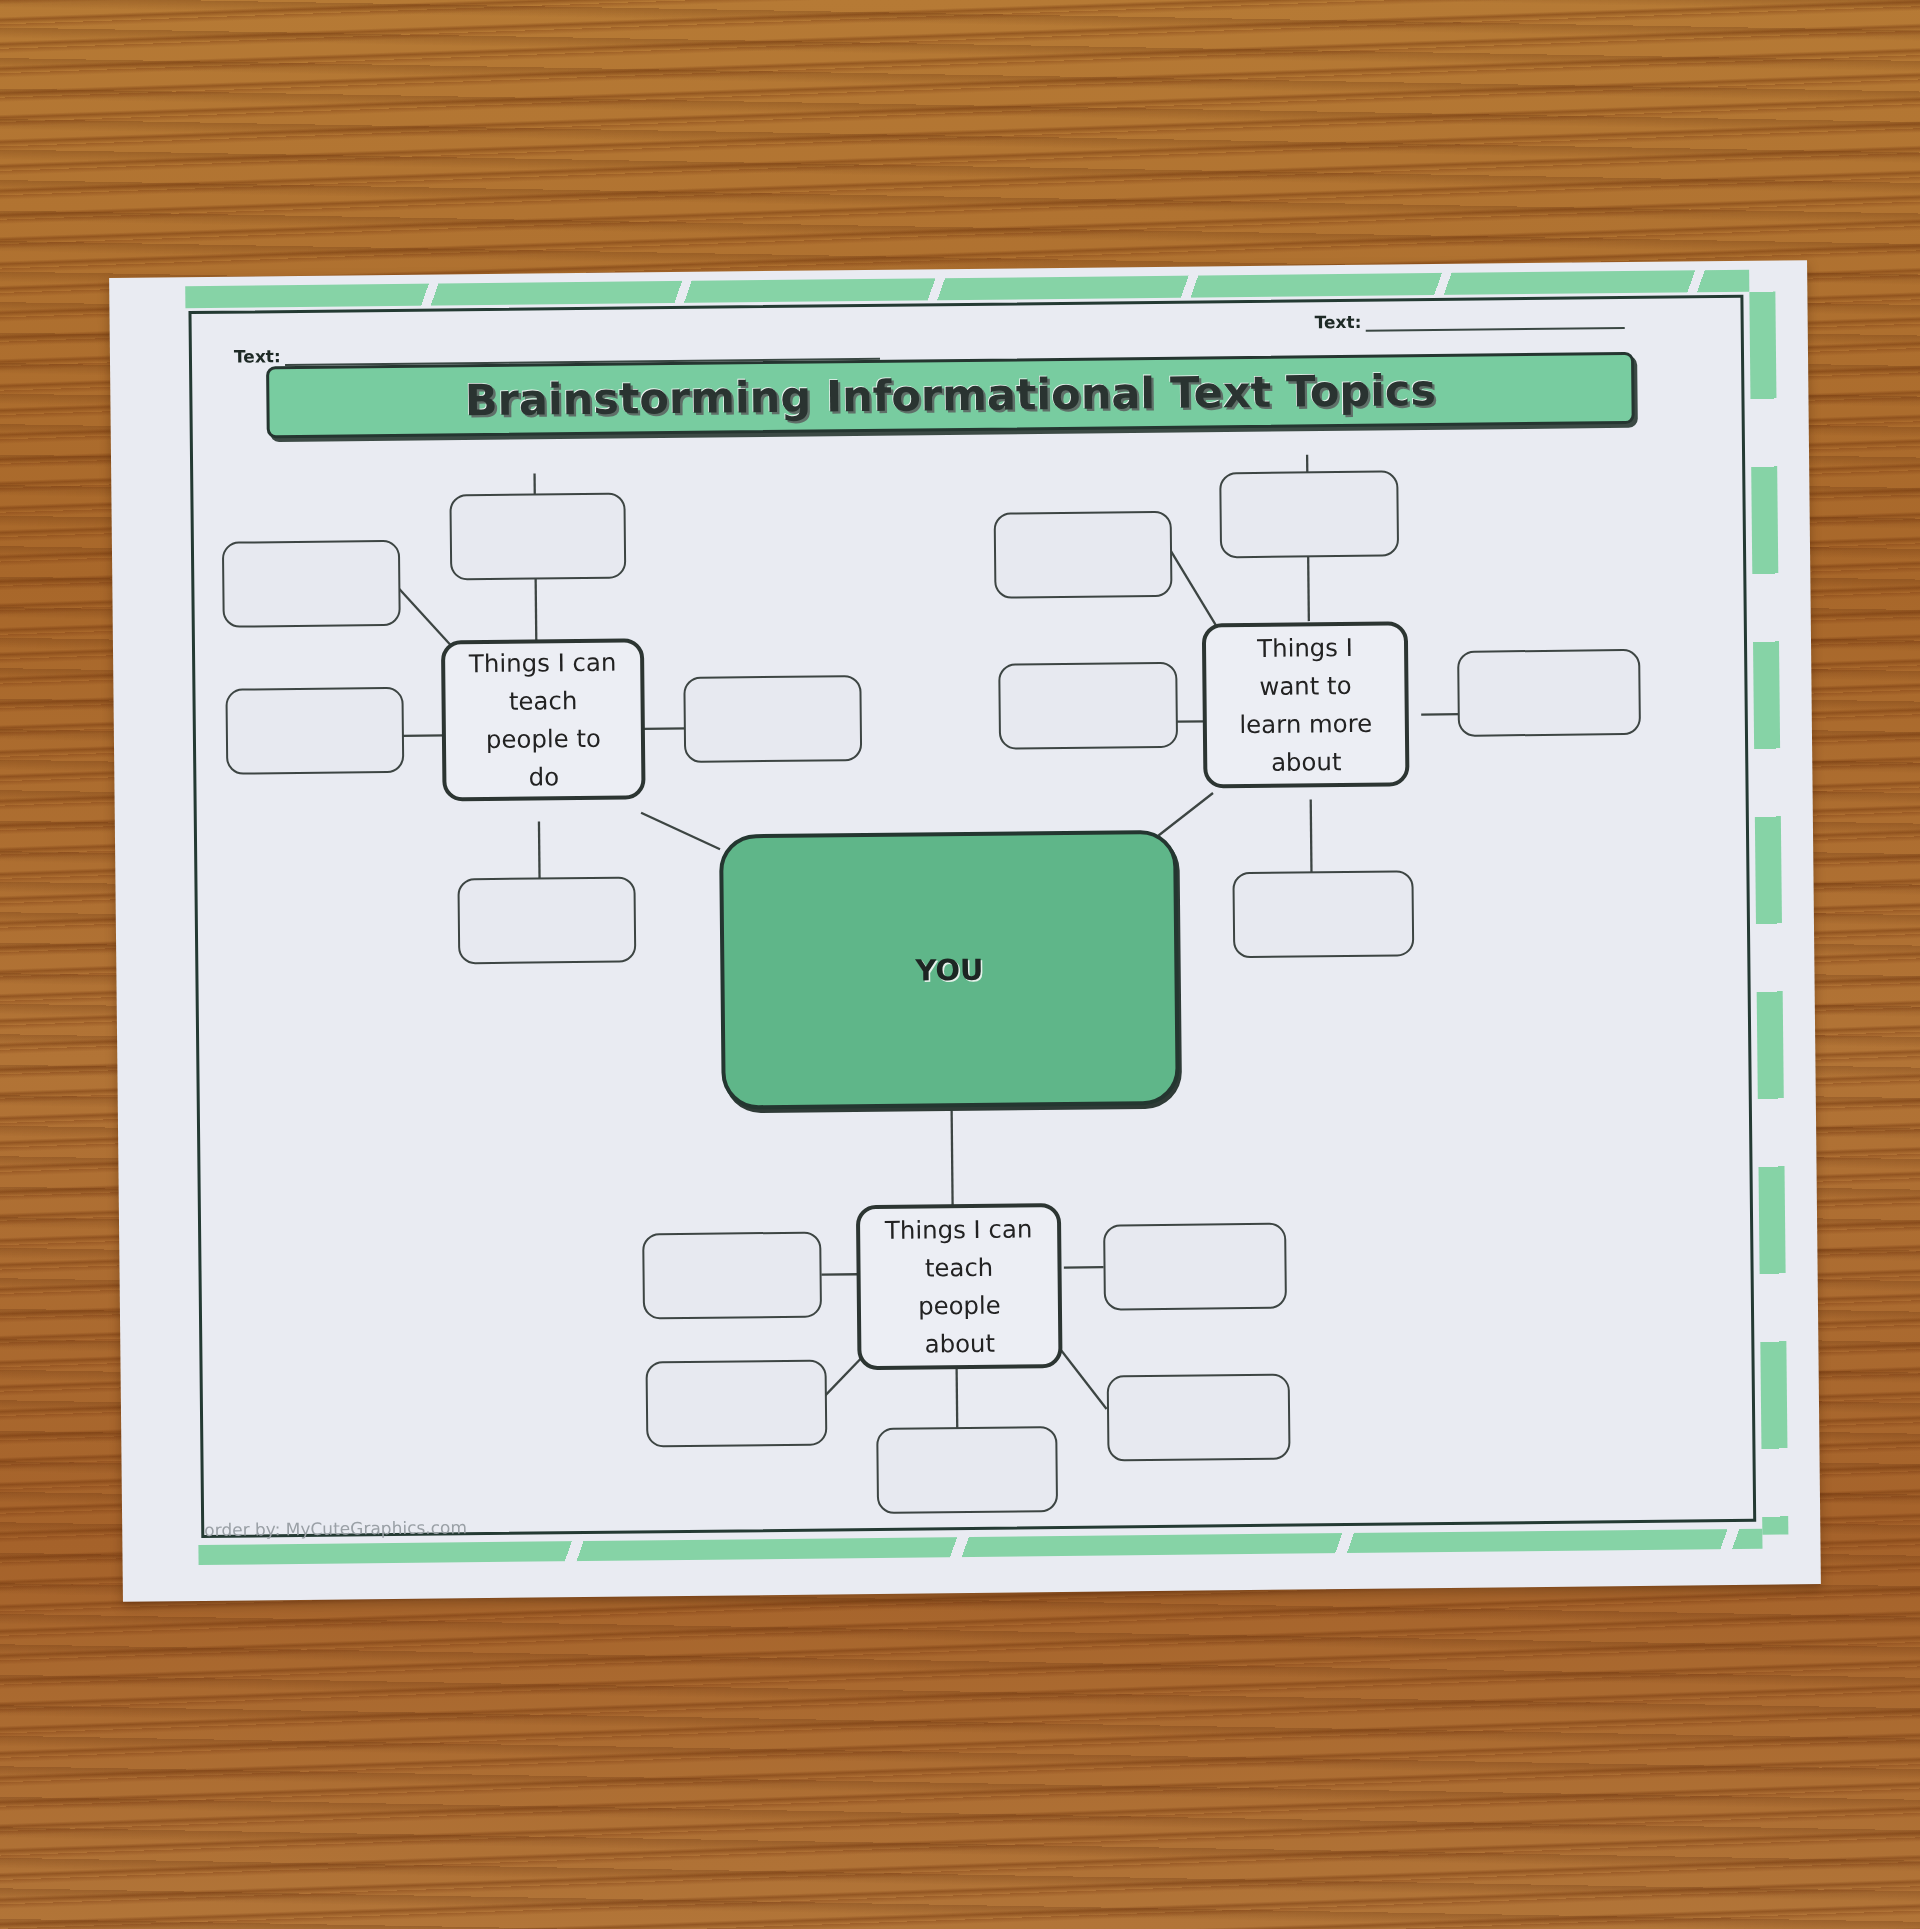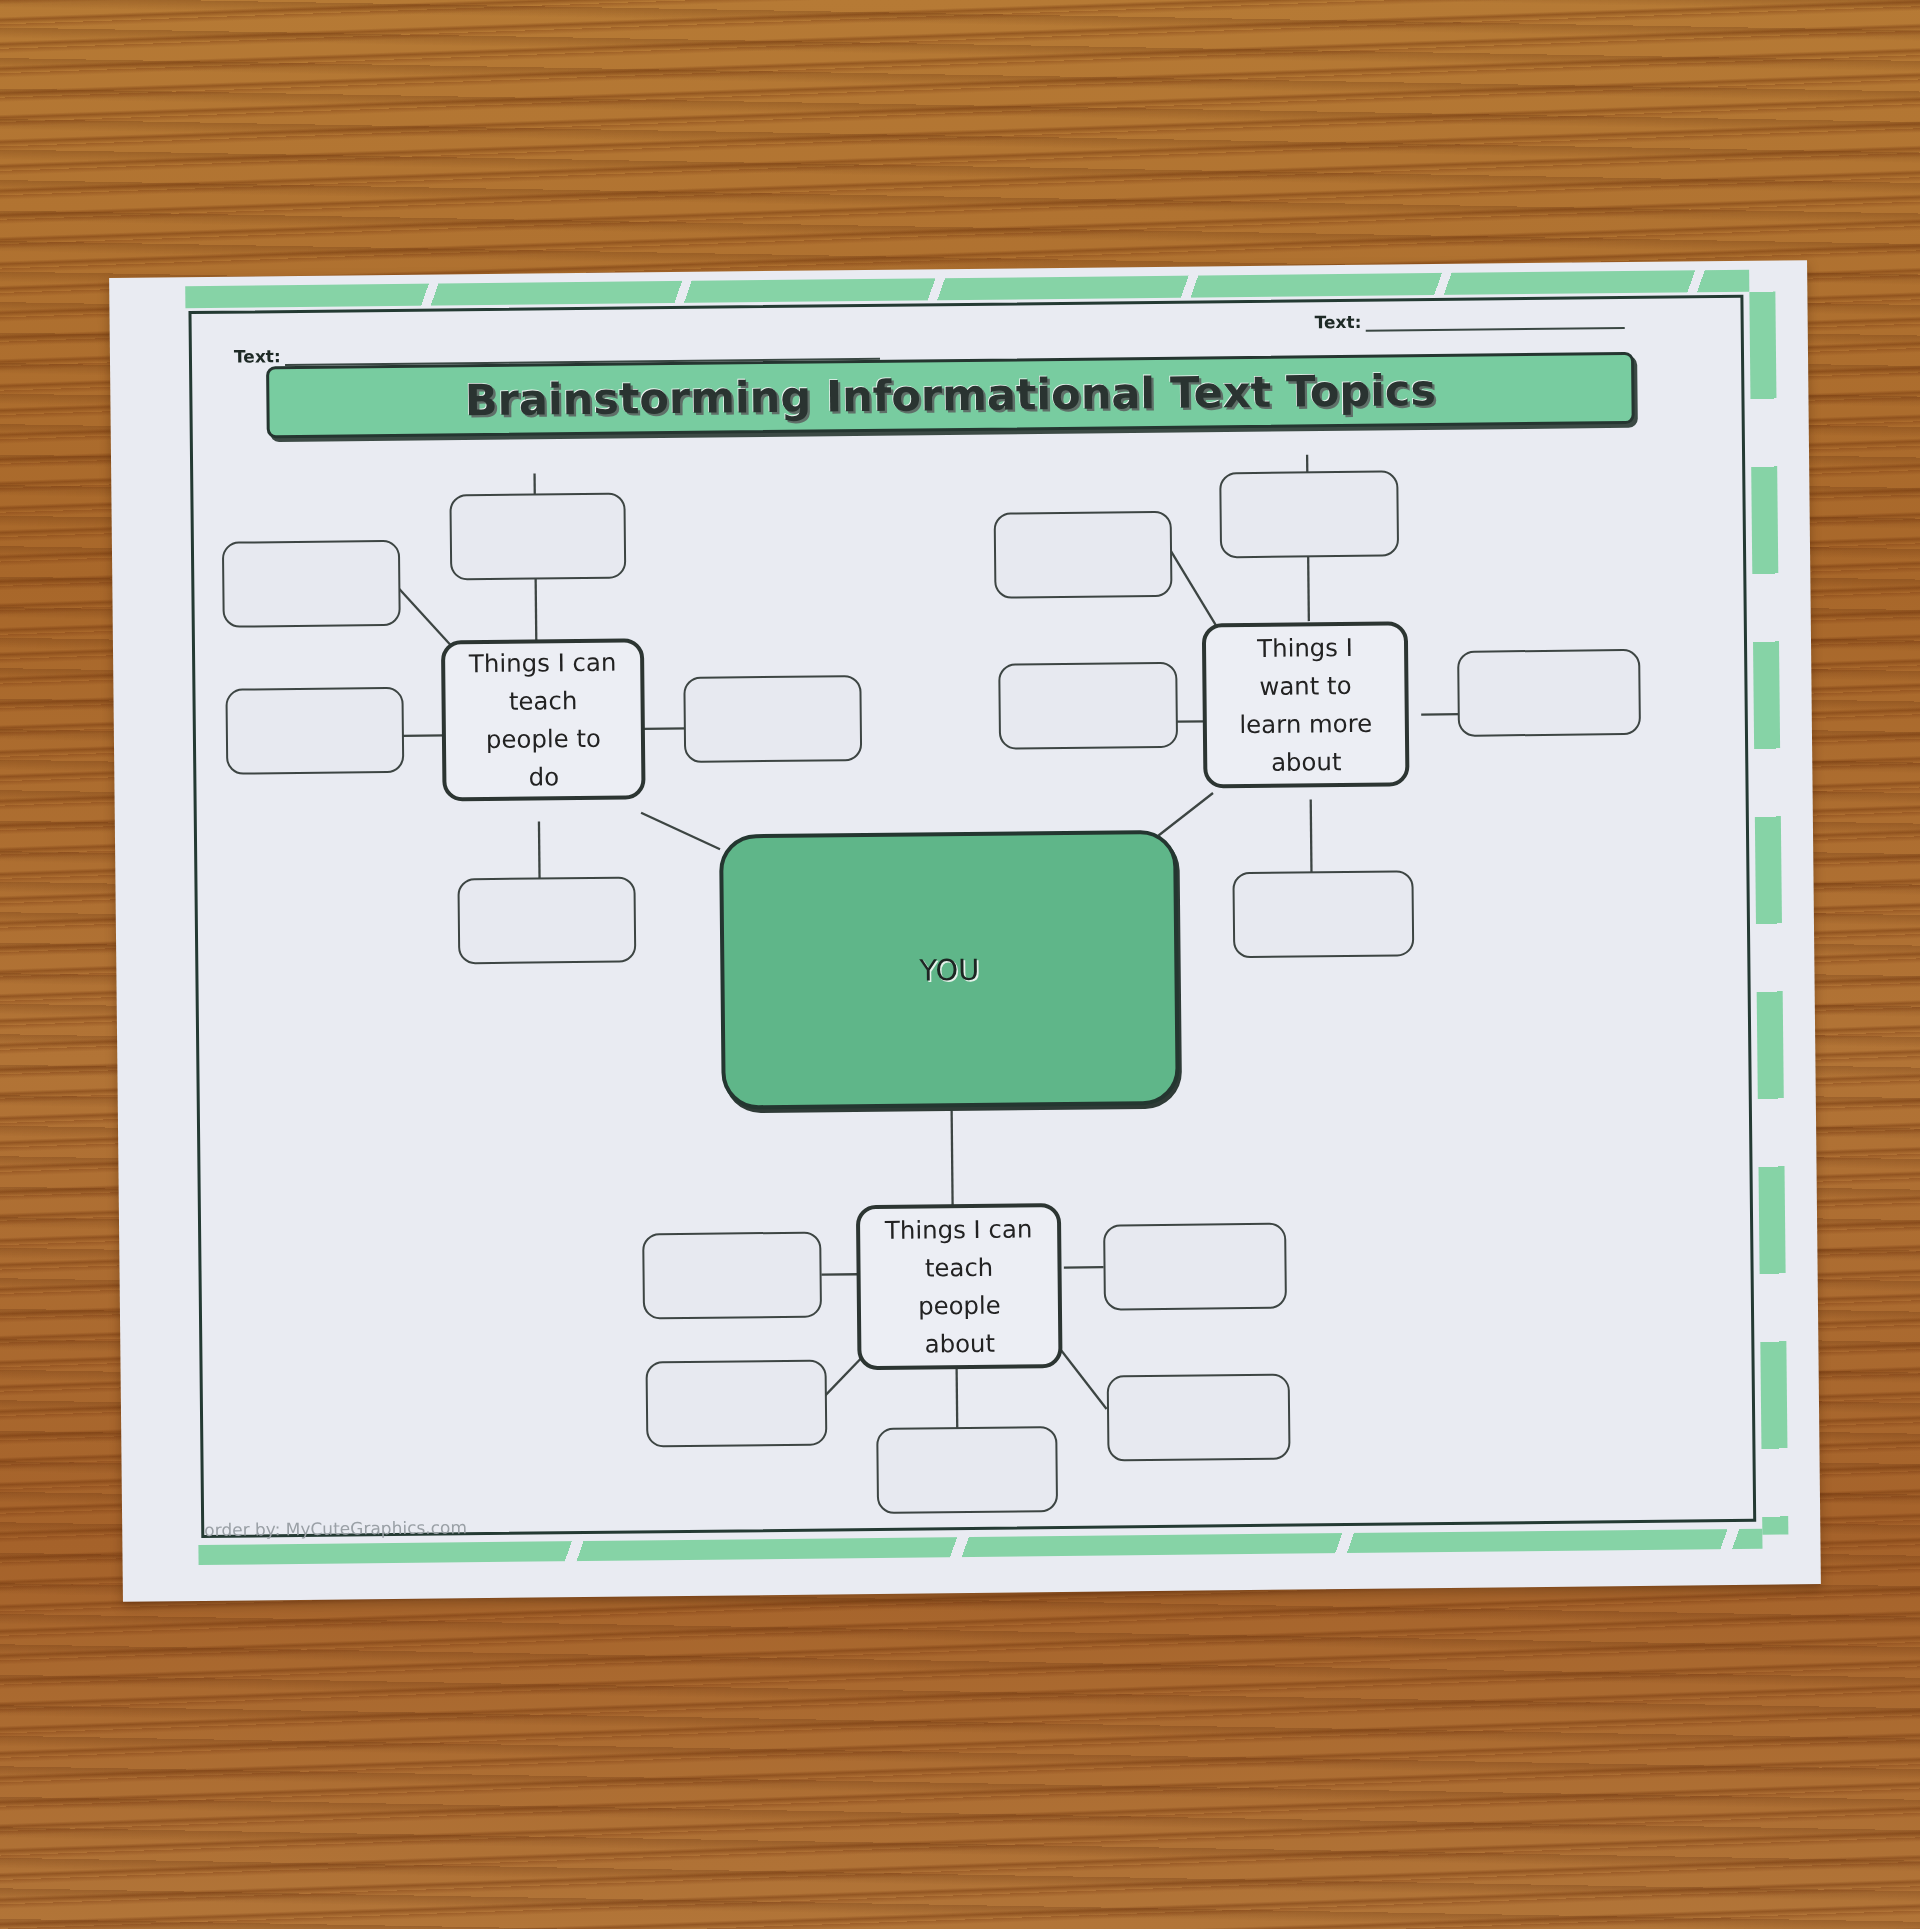--- a/index.html
+++ b/index.html
@@ -25,21 +25,21 @@
     border:3.8px solid #253530;border-radius:9.2px;box-shadow:3.1px 3.8px 0 #3c4a45;display:flex;align-items:center;justify-content:center;}
   .titlebar span{font-family:"DejaVu Sans",sans-serif;font-weight:bold;font-size:43px;color:#2a3431;
     text-shadow:2.3px 2.3px 0 #5f6f68, -0.8px -0.8px 0 #f0f4f2;letter-spacing:0px;}
   svg.lines{position:absolute;left:0;top:0;width:1698px;height:1324px;}
   .box{position:absolute;border:2.3px solid #3d4543;border-radius:17px;background:#e7e9f0;}
   .hub{position:absolute;border:4.6px solid #2c3532;border-radius:20px;background:#eceef4;
     display:flex;align-items:center;justify-content:center;text-align:center;
     font-family:"DejaVu Sans",sans-serif;font-size:24.4px;line-height:38px;color:#222;}
   .center{position:absolute;background:#5fb689;border:4.6px solid #243630;border-radius:37px;
     display:flex;align-items:center;justify-content:center;box-shadow:2.3px 3.8px 0 #2f3b37;}
-  .center span{font-family:"DejaVu Sans",sans-serif;font-weight:normal;font-size:29px;color:#1d2623;
+  .center span{font-family:"DejaVu Sans",sans-serif;font-weight:bold;font-size:29px;color:#1d2623;
     text-shadow:1.5px 1.5px 0 #e6f2eb;}
   .credit{position:absolute;left:82px;top:1243px;font-family:"DejaVu Sans",sans-serif;font-size:17px;color:#9aa0a6;}
 </style>
 </head>
 <body>
 
 <div class="paper">
 
   <div class="stripe top"></div>
   <div class="stripe right"></div>

